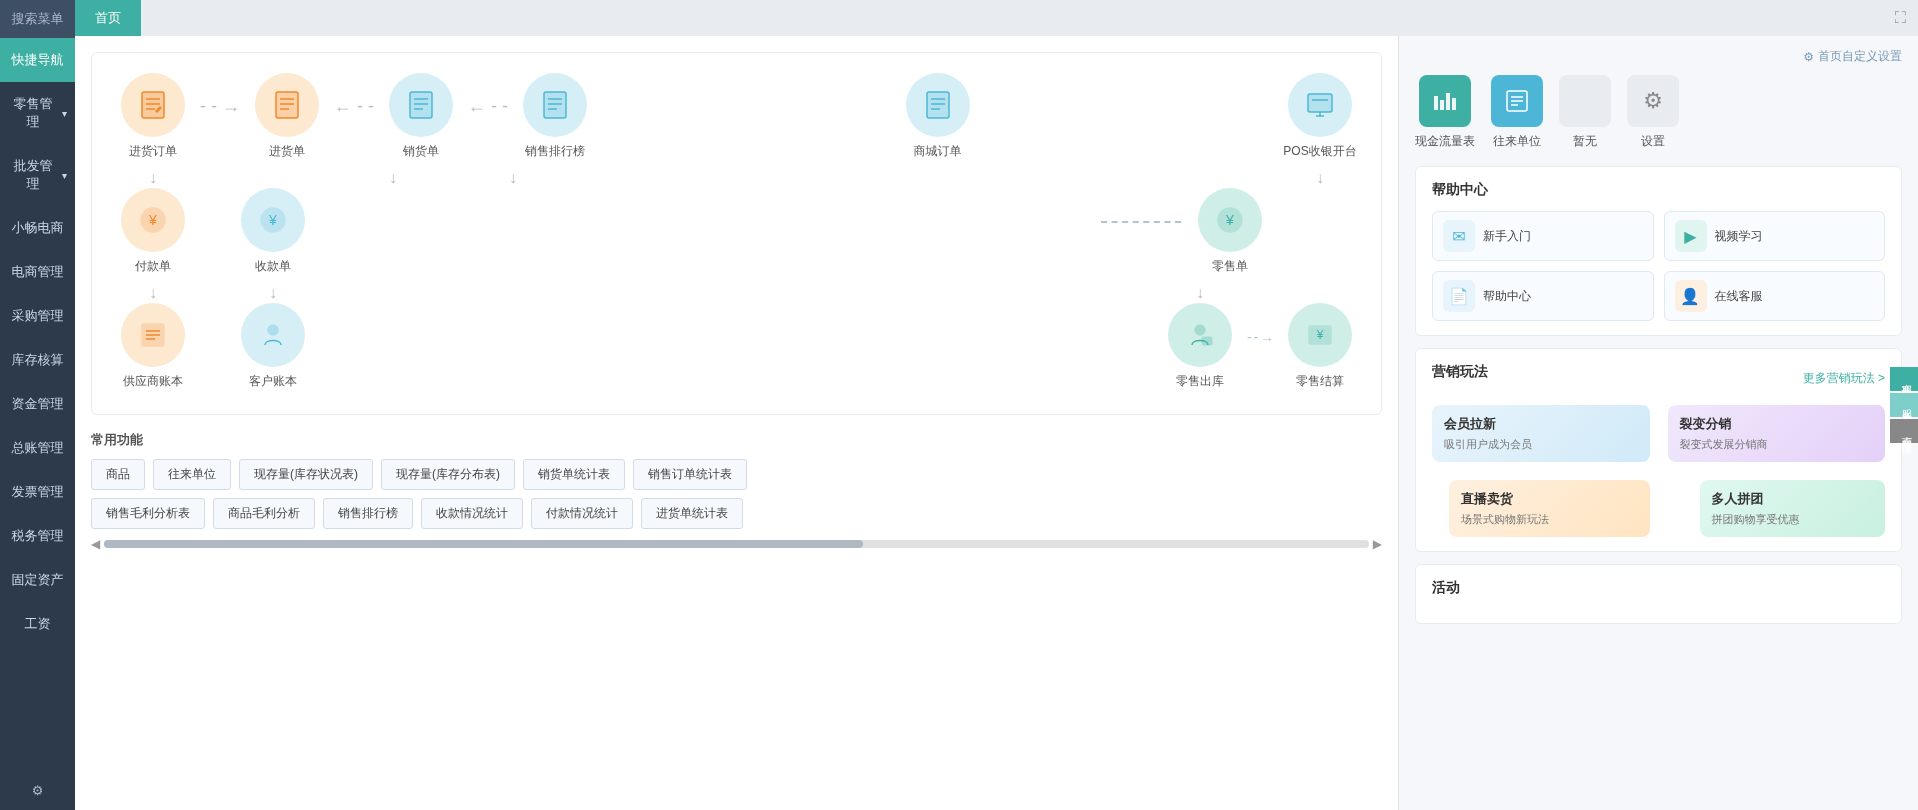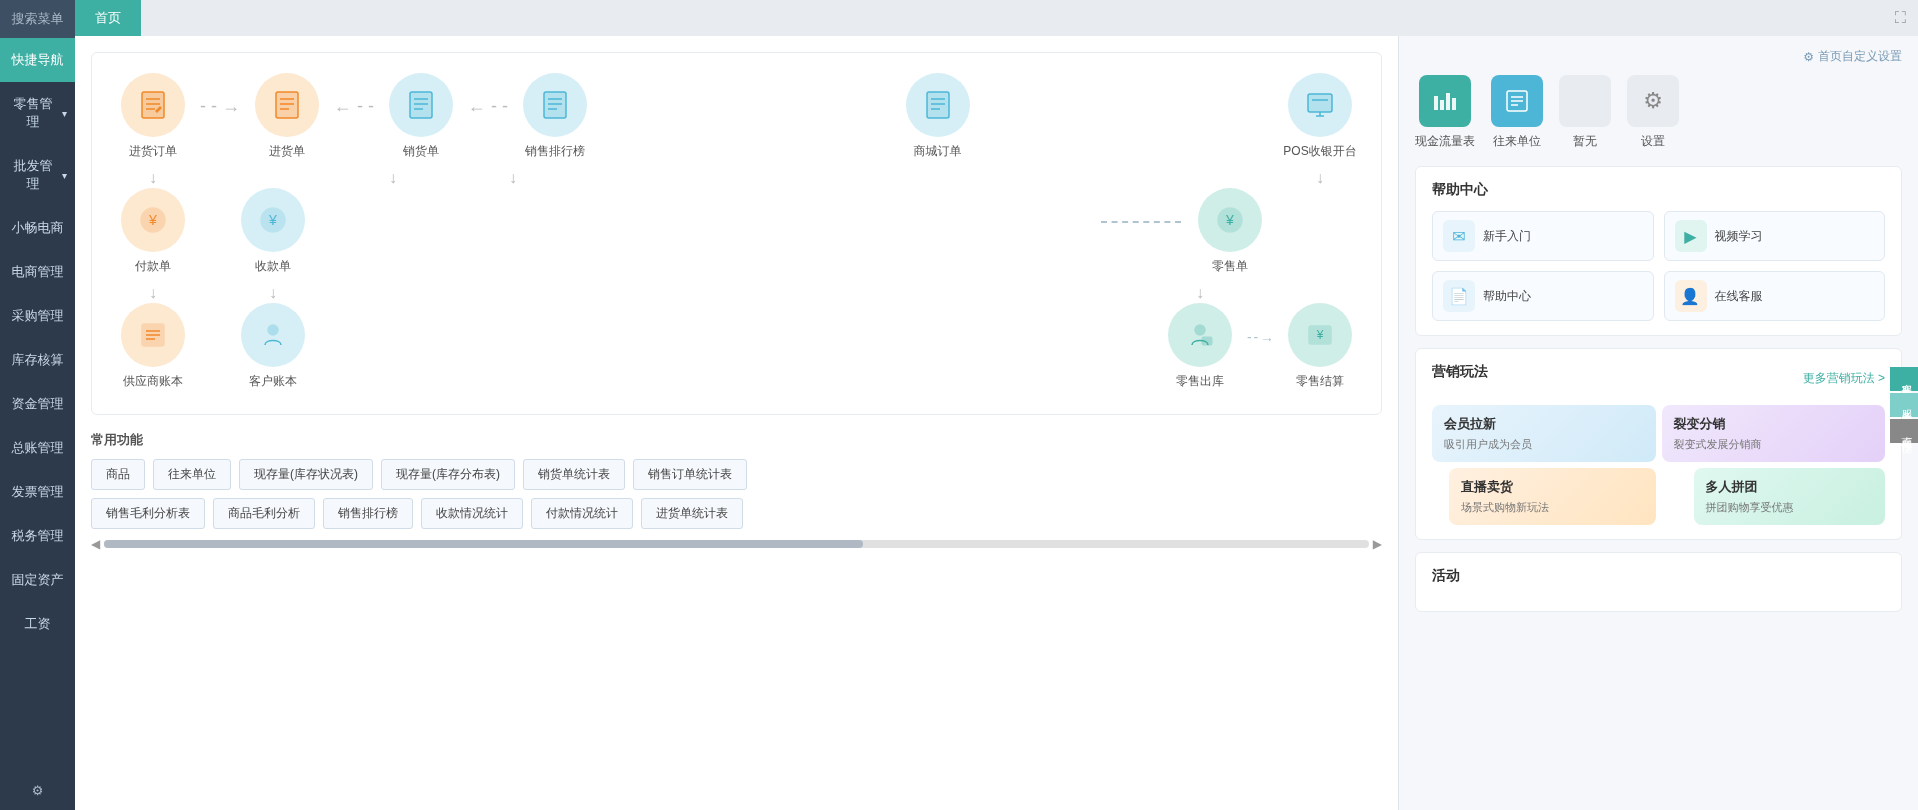--- a/index.html
+++ b/index.html
@@ -318,21 +318,21 @@
     .section-header {
       display: flex;
       justify-content: space-between;
       align-items: center;
       margin-bottom: 12px;
     }
     .more-link { font-size: 12px; color: #3eafa3; cursor: pointer; }
     .marketing-grid {
       display: grid;
       grid-template-columns: 1fr 1fr;
-      gap: 6px;
+      gap: 18px;
     }
     .marketing-item {
       border-radius: 8px;
       padding: 10px 12px;
       cursor: pointer;
     }
     .marketing-item.blue-light { background: linear-gradient(135deg, #e8f4fc, #d0eaf8); }
     .marketing-item.purple-light { background: linear-gradient(135deg, #f0e8fc, #e4d0f8); }
     .marketing-item.orange-light { background: linear-gradient(135deg, #fff0e0, #ffe4c0); margin-left: 17px; }
     .marketing-item.green-light { background: linear-gradient(135deg, #e0f8f0, #c8f0e0); margin-left: 32px; }

